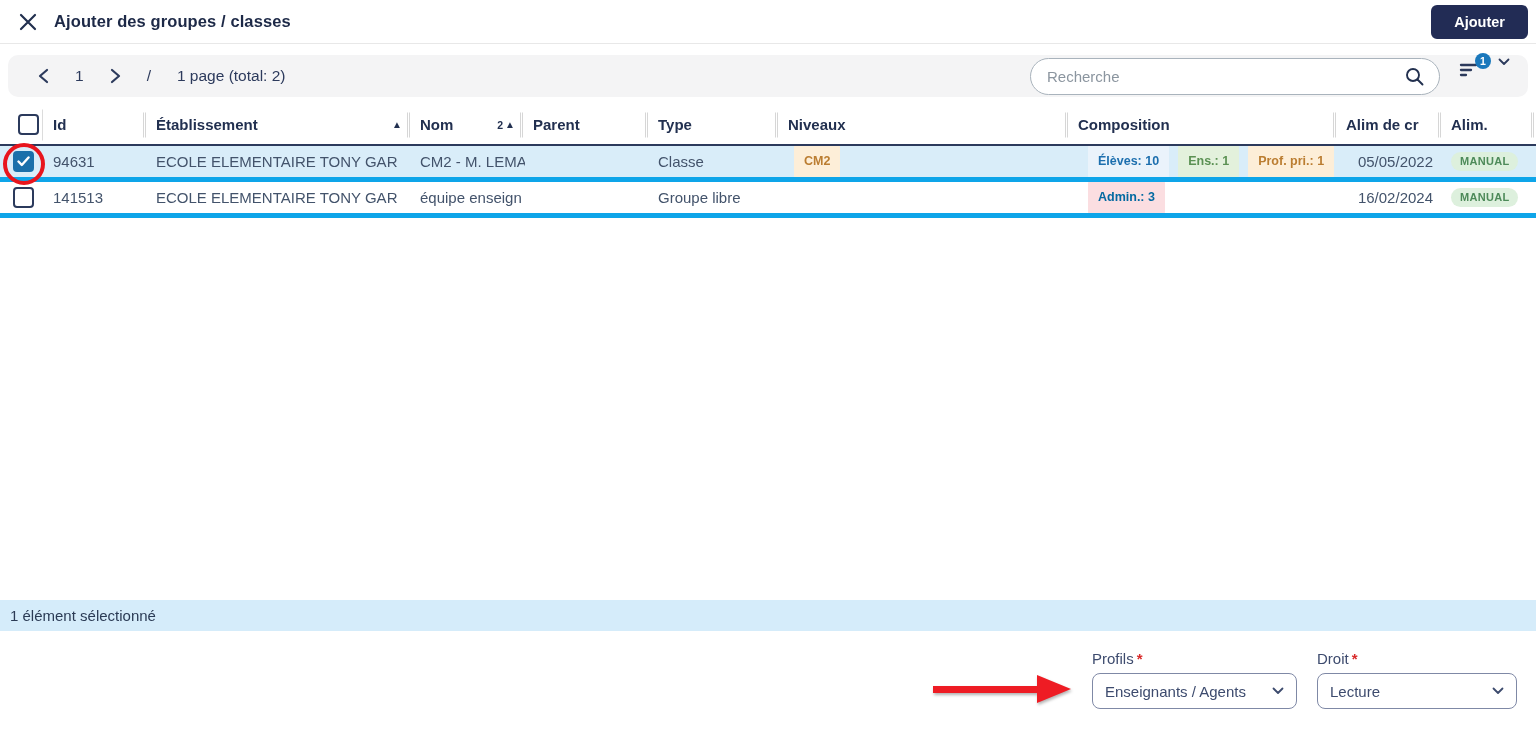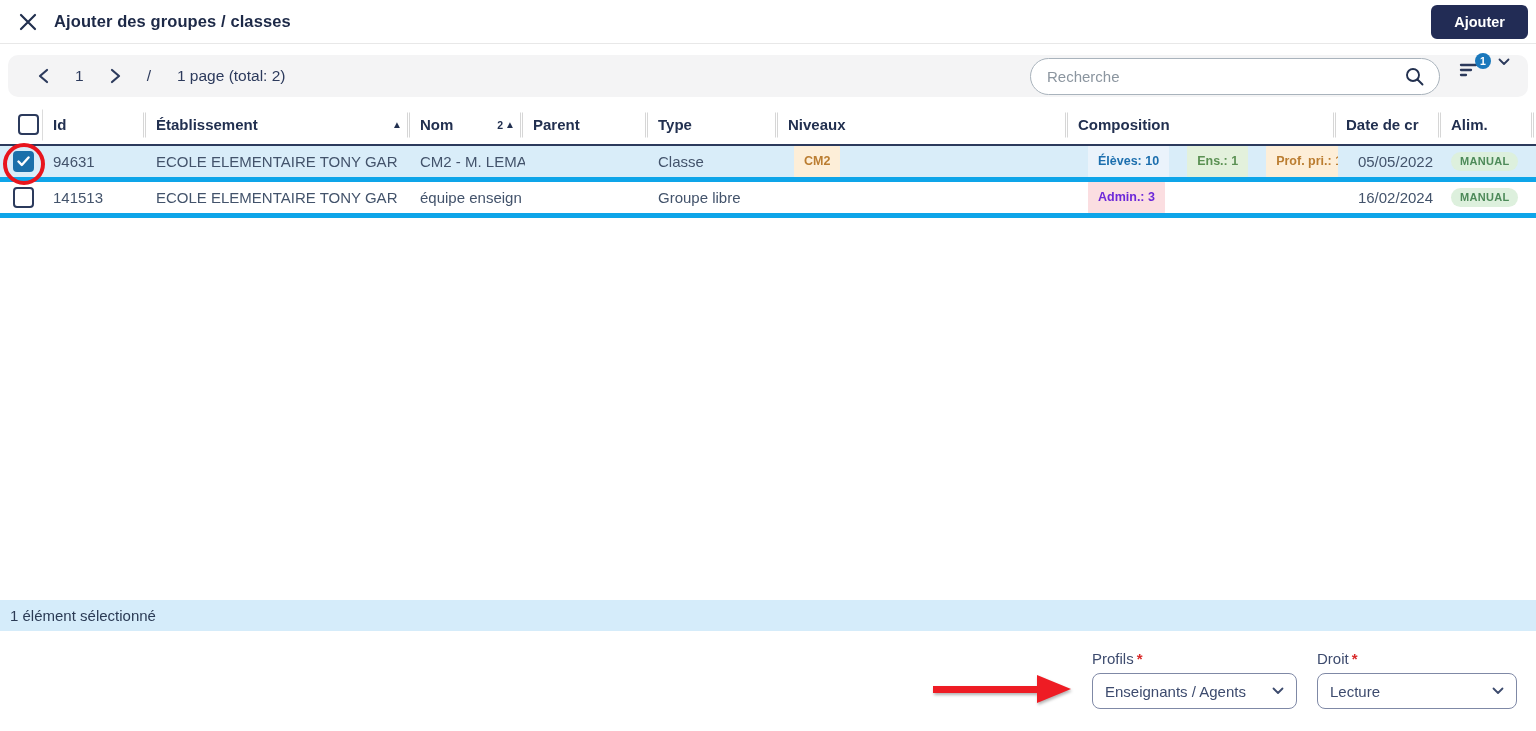--- a/index.html
+++ b/index.html
@@ -52,34 +52,34 @@
   .sort-ind { position:absolute; right:10px; display:flex; align-items:center; gap:2px;
     font-size:10px; color:#223050; font-weight:700; }
   .sort-ord { font-size:10.5px; font-weight:600; }
 
   .trow { position:absolute; left:0; width:1536px; height:36px; background:#fff;
     border-bottom:5px solid #0ea5e9; }
   .trow.selected { background:#d9edf9; }
   .cell { display:flex; align-items:center; padding-left:8px; overflow:hidden;
     white-space:nowrap; font-size:15px; color:#43536b; }
   .cell.date { justify-content:flex-end; padding-right:10px; }
-  .cell.comp { padding-left:18px; gap:18px; }
+  .cell.comp { padding-left:18px; gap:9px; }
   .cell.niv { padding-left:14px; }
 
   .checkbox { width:21px; height:21px; border:2px solid #2b3a5c; border-radius:4px;
     background:#fff; margin-left:5px; cursor:pointer; display:flex; align-items:center;
     justify-content:center; }
   .checkbox.checked { background:#1b70aa; border-color:#1b70aa; }
 
   .badge { display:inline-flex; align-items:center; padding:17px 10px; border-radius:11px;
     font-size:12.5px; font-weight:700; line-height:1.25; white-space:nowrap; }
   .badge-orange { background:#fdeed8; color:#bb7d31; }
   .badge-blue   { background:#eaf3fb; color:#1d6fae; }
   .badge-green  { background:#e3f1dc; color:#5b9153; }
-  .badge-red    { background:#fbdee1; color:#6d28d9; }
+  .badge-red    { background:#fbdee1; color:#0369a1; }
   .badge-manual { background:#ddf0dd; color:#4d8a59; font-size:11px; letter-spacing:.3px;
     padding:3px 9px; }
 
   
   .annot-circle { position:absolute; left:3px; top:143px; width:42px; height:42px;
     border:4px solid #e8151d; border-radius:50%; z-index:6; pointer-events:none; }
   .annot-arrow { position:absolute; left:933px; top:674px; width:140px; height:30px;
     z-index:6; pointer-events:none; filter:drop-shadow(1px 2px 1.5px rgba(0,0,0,.3)); }
   .annot-arrow .shaft { position:absolute; left:0; top:12px; width:106px; height:7px;
     background:#ee1c24; }
@@ -195,21 +195,21 @@
     </div>
     <div class="hcell">
       <span>Niveaux</span>
       <span class="handle"></span>
     </div>
     <div class="hcell">
       <span>Composition</span>
       <span class="handle"></span>
     </div>
     <div class="hcell">
-      <span>Date de cr</span>
+      <span>Alim de cr</span>
       <span class="handle"></span>
     </div>
     <div class="hcell">
       <span>Alim.</span>
       <span class="handle"></span>
     </div>
   </div>
 
   <div class="trow selected grid" style="top:146px;">
     <div class="cell">

